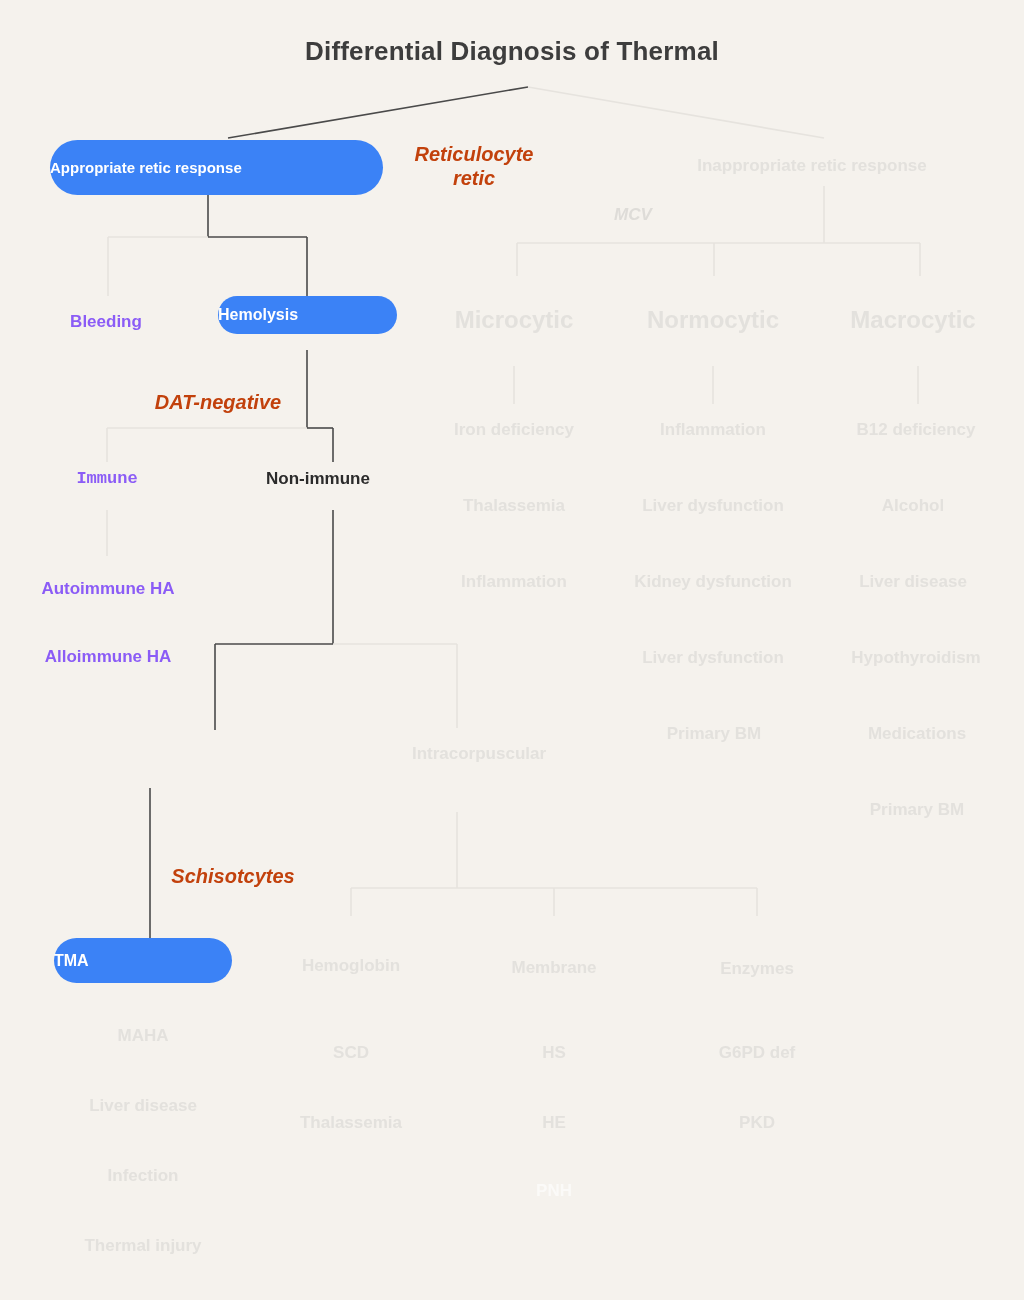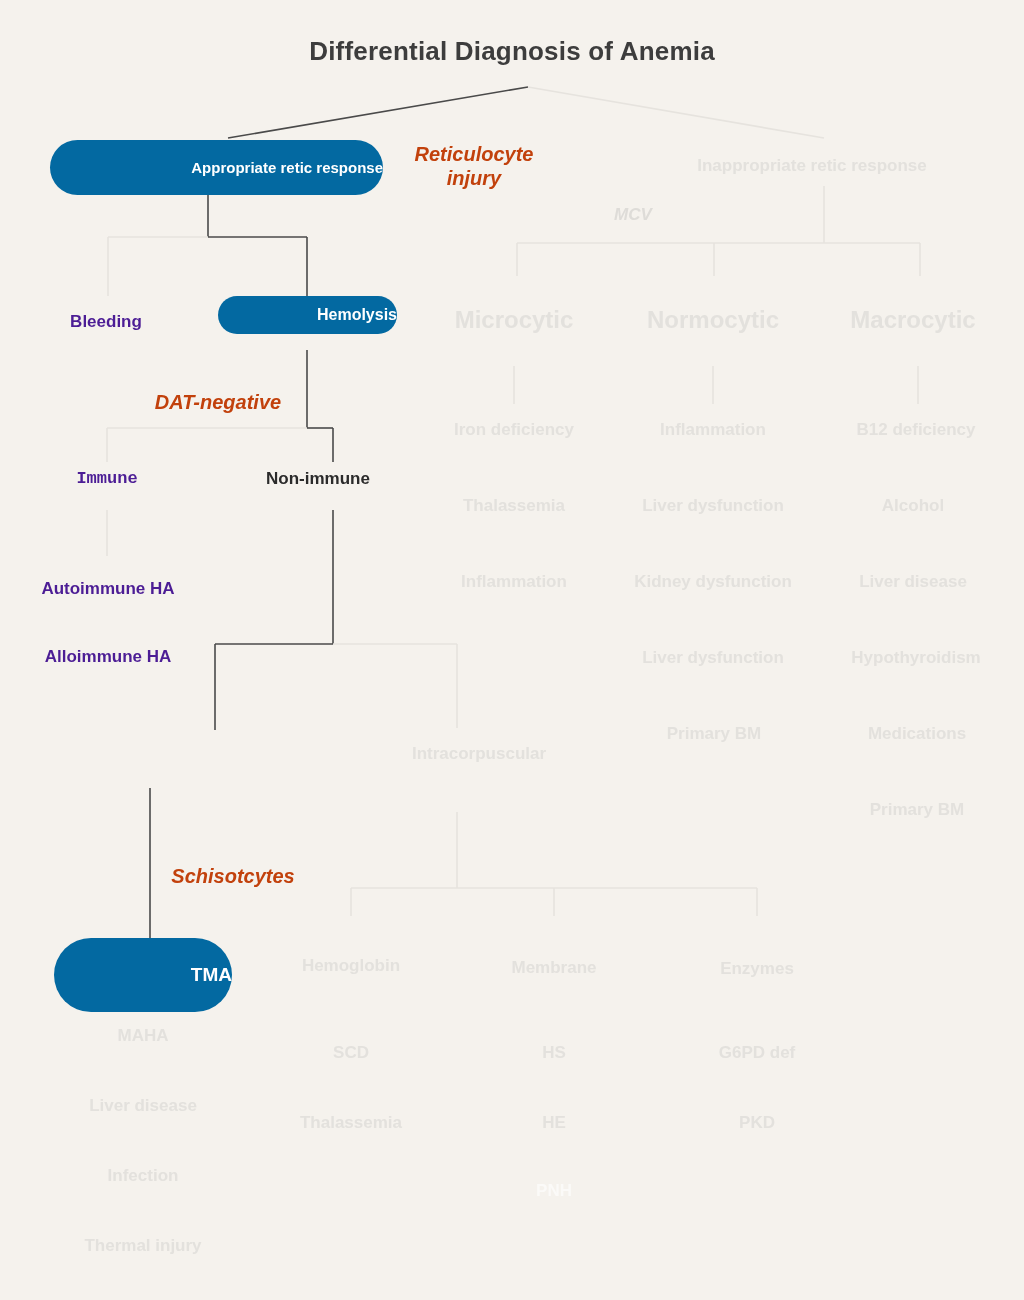--- a/index.html
+++ b/index.html
@@ -18,39 +18,39 @@
     font-size:26px;font-weight:bold;color:#3d3d3d;
     letter-spacing:.2px;
   }
 
   
   #wires{position:absolute;left:0;top:0;width:1024px;height:1300px;}
 
   
   .pill{
     position:absolute;
-    background:#0369a1;
+    background:#3b82f6;
     color:#ffffff;
     border-radius:999px;
-    display:flex;align-items:center;justify-content:flex-end;
+    display:flex;align-items:center;justify-content:flex-start;
     font-size:15px;font-weight:bold;
     white-space:nowrap;
     box-sizing:border-box;
   }
 
   
   .node{
     position:absolute;
     white-space:nowrap;
     font-weight:bold;
     transform:translateX(-50%);
     text-align:center;
   }
   .node.active{color:#2b2b2b;}
-  .node.dim-blue{color:#4c1d95;}
+  .node.dim-blue{color:#8b5cf6;}
   .node.dim-gray{color:#e3e1dd;}
   .node.ghost-white{color:#fbfaf8;}
 
   .sz-big{font-size:24px;}
   .sz-mid{font-size:17px;}
 
   
   .edge-label{
     position:absolute;
     font-style:italic;font-weight:bold;
@@ -60,21 +60,21 @@
     line-height:1.18;
   }
   .edge-label.on{color:#c2410c;font-size:20px;margin-top:17px;}
   .edge-label.off{color:#dedcd8;font-size:17px;}
 </style>
 </head>
 <body>
 
 <div id="stage">
 
-  <div class="title">Differential Diagnosis of Anemia</div>
+  <div class="title">Differential Diagnosis of Thermal</div>
 
   <svg id="wires" viewBox="0 0 1024 1300" width="1024" height="1300" xmlns="http://www.w3.org/2000/svg">
     <g fill="none" stroke-width="1.6" stroke="#4a4a4a">
 
       <path d="M528 87 L228 138"></path>
 
       <path d="M208 194 L208 237"></path>
       <path d="M208 237 L307 237"></path>
       <path d="M307 237 L307 296"></path>
 
@@ -119,36 +119,36 @@
       <path d="M351 888 L351 916"></path>
       <path d="M457 888 L554 888"></path>
       <path d="M554 888 L554 916"></path>
       <path d="M554 888 L757 888"></path>
       <path d="M757 888 L757 916"></path>
     </g>
   </svg>
 
   <div class="edge-label on" style="left:474px;top:126px;">
     <div>Reticulocyte</div>
-    <div>injury</div>
+    <div>retic</div>
   </div>
   <div class="edge-label off" style="left:633px;top:205px;">MCV</div>
   <div class="edge-label on" style="left:218px;top:374px;">DAT-negative</div>
   <div class="edge-label on" style="left:233px;top:848px;">Schisotcytes</div>
 
   <div class="pill" style="left:50px;top:140px;width:333px;height:55px;">
     <span>Appropriate retic response</span>
   </div>
 
   <div class="pill" style="left:218px;top:296px;width:179px;height:38px;font-size:16px;">
     <span>Hemolysis</span>
   </div>
 
 
-  <div class="pill" style="left:54px;top:938px;width:178px;height:74px;font-size:19px;">
+  <div class="pill" style="left:54px;top:938px;width:178px;height:45px;font-size:16px;">
     <span>TMA</span>
   </div>
 
   <div class="node active sz-mid" style="left:318px;top:469px;">Non-immune</div>
 
   <div class="node dim-blue sz-mid" style="left:106px;top:312px;">Bleeding</div>
   <div class="node dim-blue sz-mid" style="left:107px;top:469px;font-family:Liberation Mono, monospace;">Immune</div>
   <div class="node dim-blue sz-mid" style="left:108px;top:579px;">Autoimmune HA</div>
   <div class="node dim-blue sz-mid" style="left:108px;top:647px;text-align:center;">Alloimmune HA</div>
 

